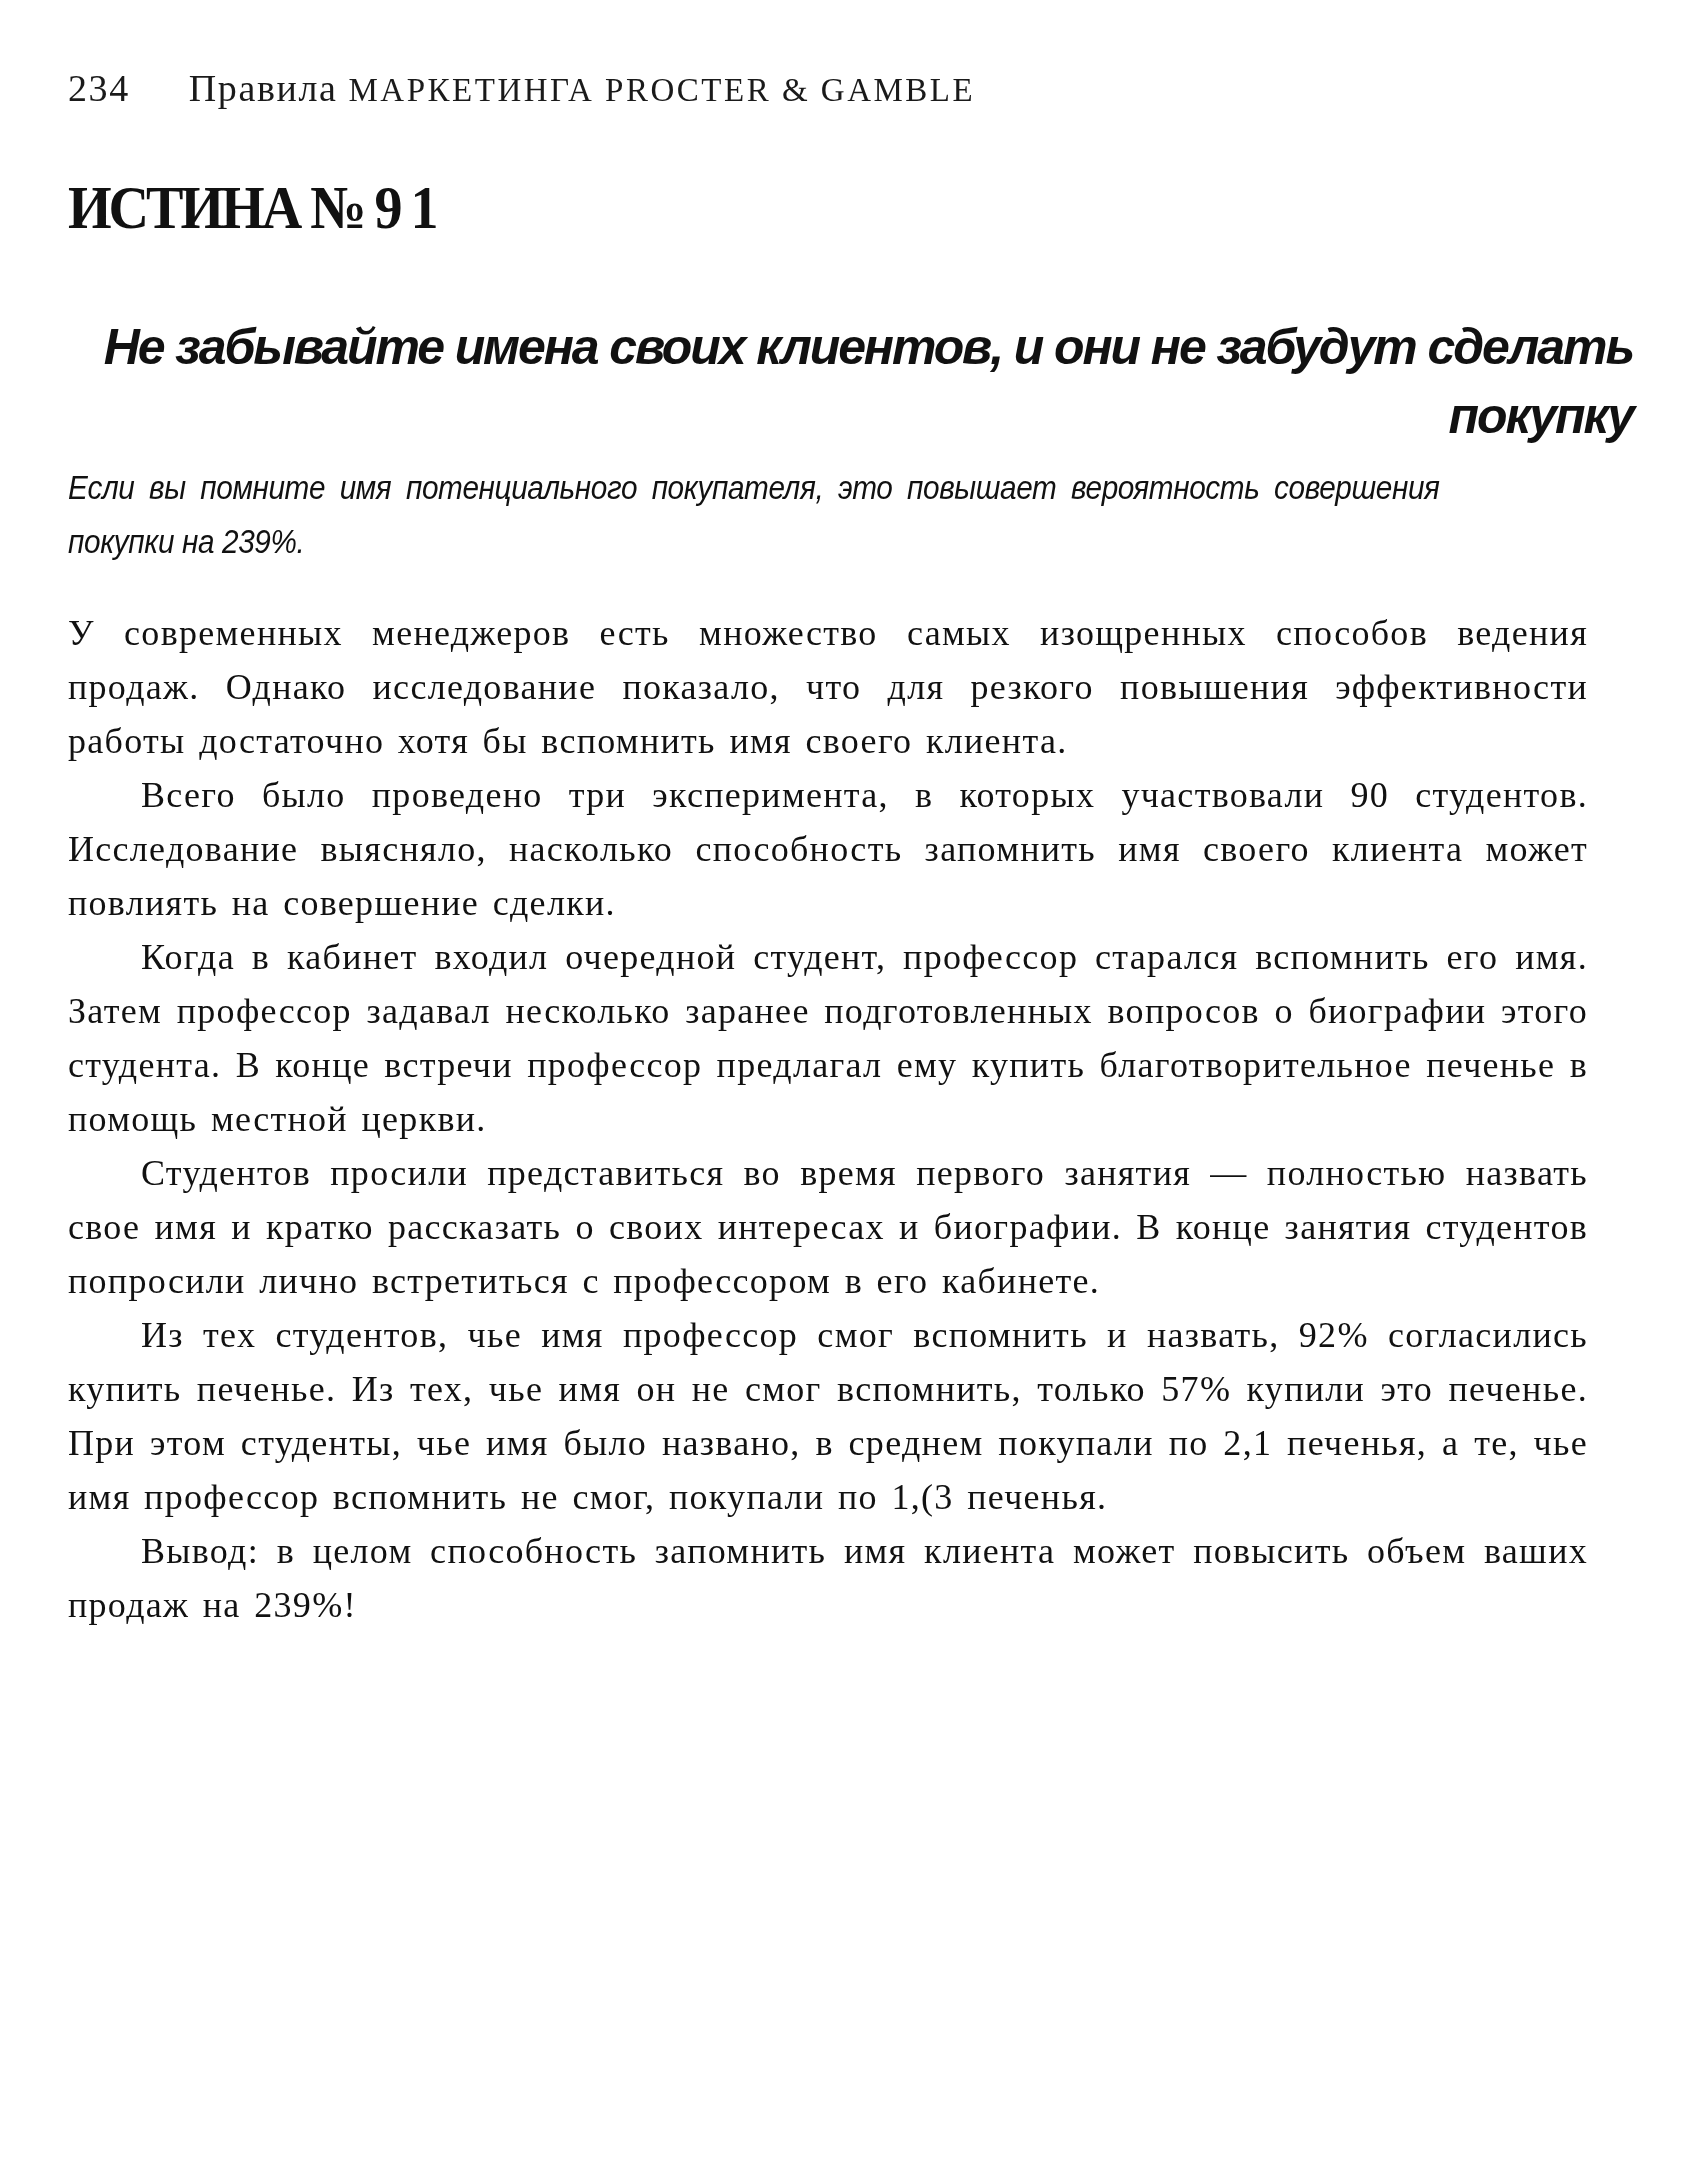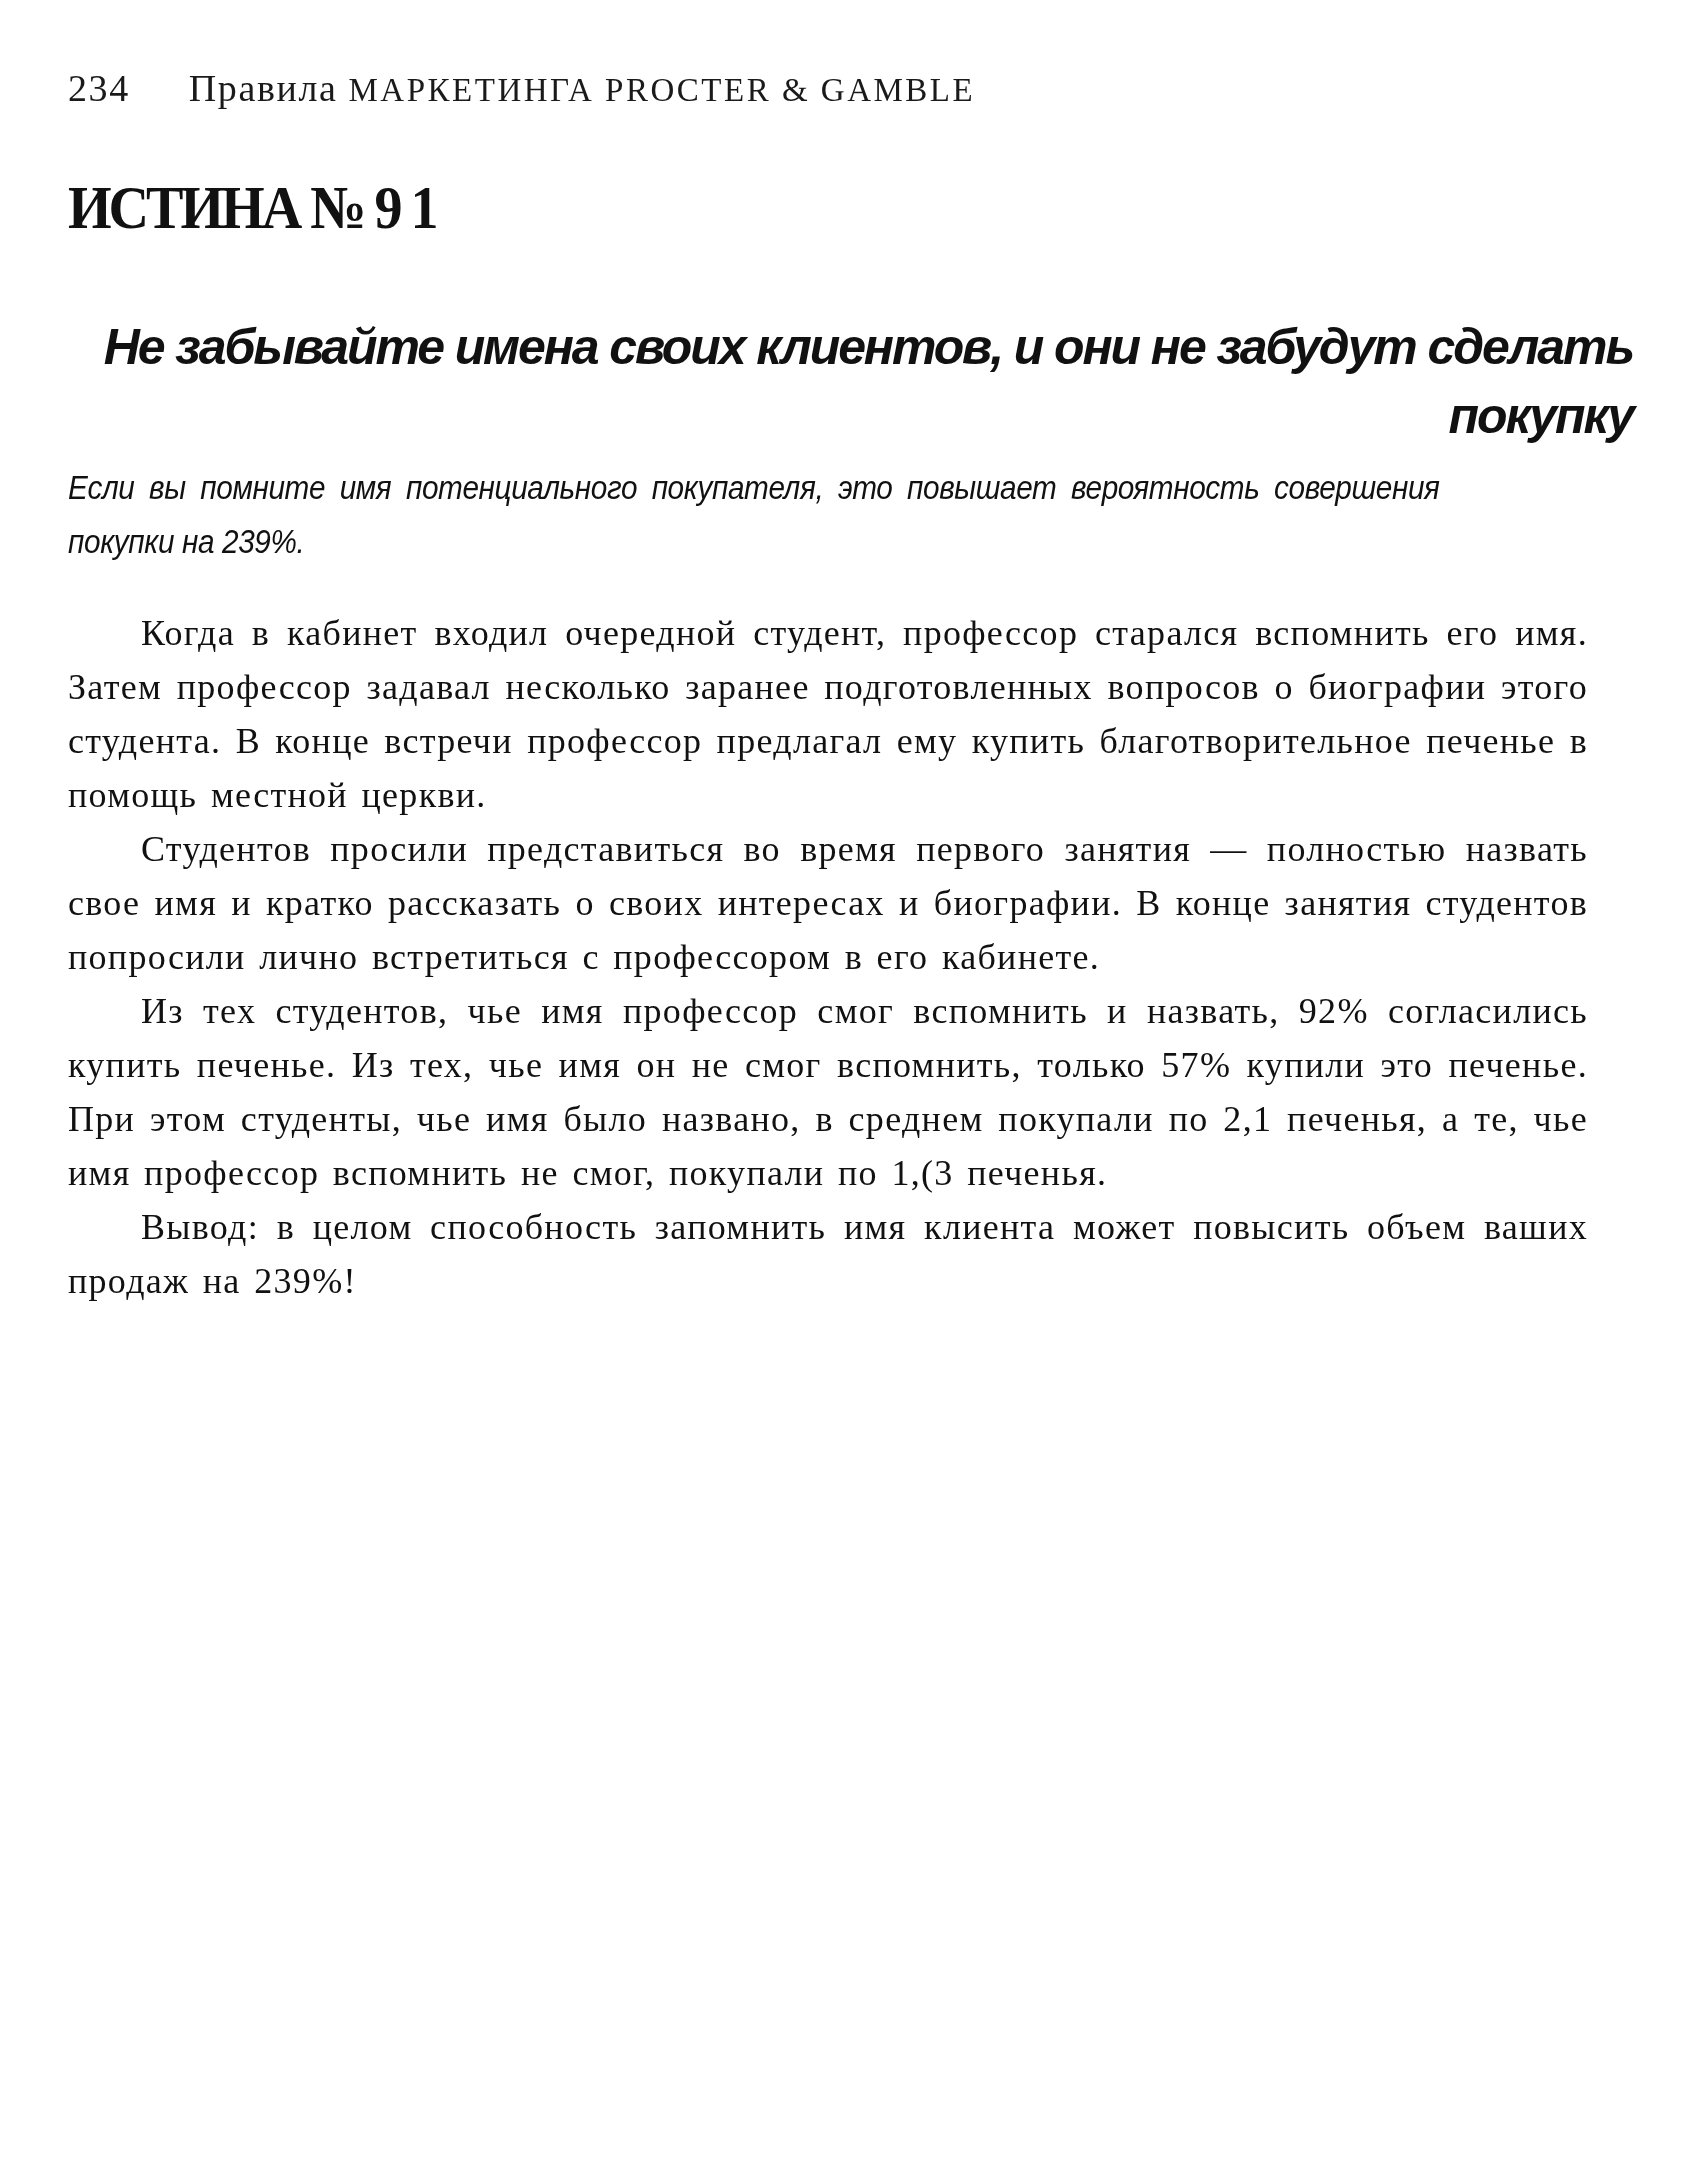--- a/index.html
+++ b/index.html
@@ -44,19 +44,21 @@
     <span class="pg">234</span><span>Правила </span><span class="sc">МАРКЕТИНГА PROCTER &amp; GAMBLE</span>
   </div>
 
   <div class="truth-title">ИСТИНА № 9 1</div>
 
   <h1 class="headline">Не забывайте имена своих клиентов, и они не забудут сделать покупку</h1>
 
   <p class="lead">Если вы помните имя потенциального покупателя, это повышает вероятность совершения покупки на 239%.</p>
 
   <div class="body">
+    <p>У современных менеджеров есть множество самых изощренных способов ведения продаж. Однако исследование показало, что для резкого повышения эффективности работы достаточно хотя бы вспомнить имя своего клиента.</p>
+    <p class="indent">Всего было проведено три эксперимента, в которых участвовали 90 студентов. Исследование выясняло, насколько способность запомнить имя своего клиента может повлиять на совершение сделки.</p>
     <p class="indent">Когда в кабинет входил очередной студент, профессор старался вспомнить его имя. Затем профессор задавал несколько заранее подготовленных вопросов о биографии этого студента. В конце встречи профессор предлагал ему купить благотворительное печенье в помощь местной церкви.</p>
     <p class="indent">Студентов просили представиться во время первого занятия — полностью назвать свое имя и кратко рассказать о своих интересах и биографии. В конце занятия студентов попросили лично встретиться с профессором в его кабинете.</p>
     <p class="indent">Из тех студентов, чье имя профессор смог вспомнить и назвать, 92% согласились купить печенье. Из тех, чье имя он не смог вспомнить, только 57% купили это печенье. При этом студенты, чье имя было названо, в среднем покупали по 2,1 печенья, а те, чье имя профессор вспомнить не смог, покупали по 1,(3 печенья.</p>
     <p class="indent">Вывод: в целом способность запомнить имя клиента может повысить объем ваших продаж на 239%!</p>
   </div>
 </div>
 
 
 </body></html>

